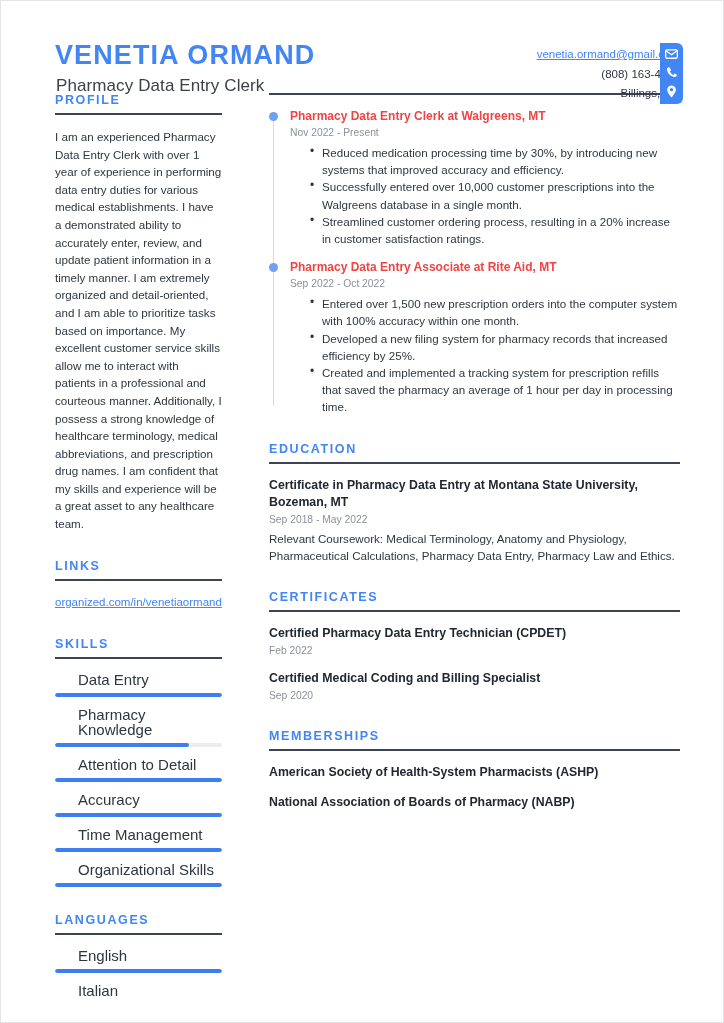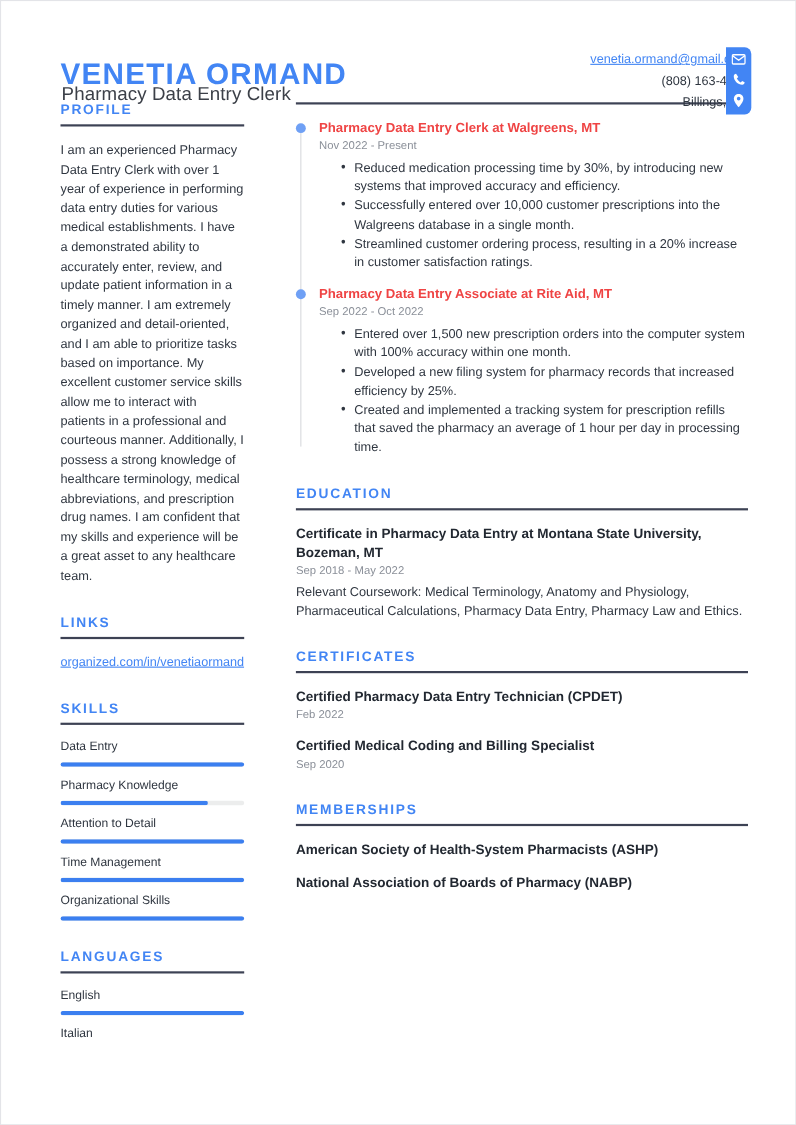--- a/index.html
+++ b/index.html
@@ -24,21 +24,21 @@
   
   .header {
     position: relative;
     padding: 38px 0 0 0;
     height: 92px;
     box-sizing: border-box;
   }
   .name {
     position: absolute;
     left: 54px;
-    top: 52px;
+    top: 40px;
     font-size: 27px;
     font-weight: bold;
     letter-spacing: 1.1px;
     color: #4285f4;
     line-height: 1.1;
     white-space: nowrap;
   }
   .job-title {
     position: absolute;
     left: 55px;
@@ -127,24 +127,25 @@
     font-size: 11.5px;
     color: #4285f4;
     text-decoration: underline;
     display: block;
     line-height: 17px;
   }
 
   
   .skill-row { margin-bottom: 10px; }
   .skill-label {
-    font-size: 11px;
+    font-size: 15px;
     color: #2f3640;
     margin-bottom: 6px;
     line-height: 15px;
+    margin-left: 23px;
   }
   .skill-track {
     height: 4px;
     background: #eceded;
     border-radius: 2px;
     overflow: hidden;
   }
   .skill-fill {
     height: 4px;
     background: #3b7ff0;
@@ -300,20 +301,26 @@
             <div class="skill-fill" style="width: 80%;"></div>
           </div>
         </div>
         <div class="skill-row">
           <div class="skill-label">Attention to Detail</div>
           <div class="skill-track">
             <div class="skill-fill" style="width: 100%;"></div>
           </div>
         </div>
         <div class="skill-row">
+          <div class="skill-label">Accuracy</div>
+          <div class="skill-track">
+            <div class="skill-fill" style="width: 100%;"></div>
+          </div>
+        </div>
+        <div class="skill-row">
           <div class="skill-label">Time Management</div>
           <div class="skill-track">
             <div class="skill-fill" style="width: 100%;"></div>
           </div>
         </div>
         <div class="skill-row">
           <div class="skill-label">Organizational Skills</div>
           <div class="skill-track">
             <div class="skill-fill" style="width: 100%;"></div>
           </div>

